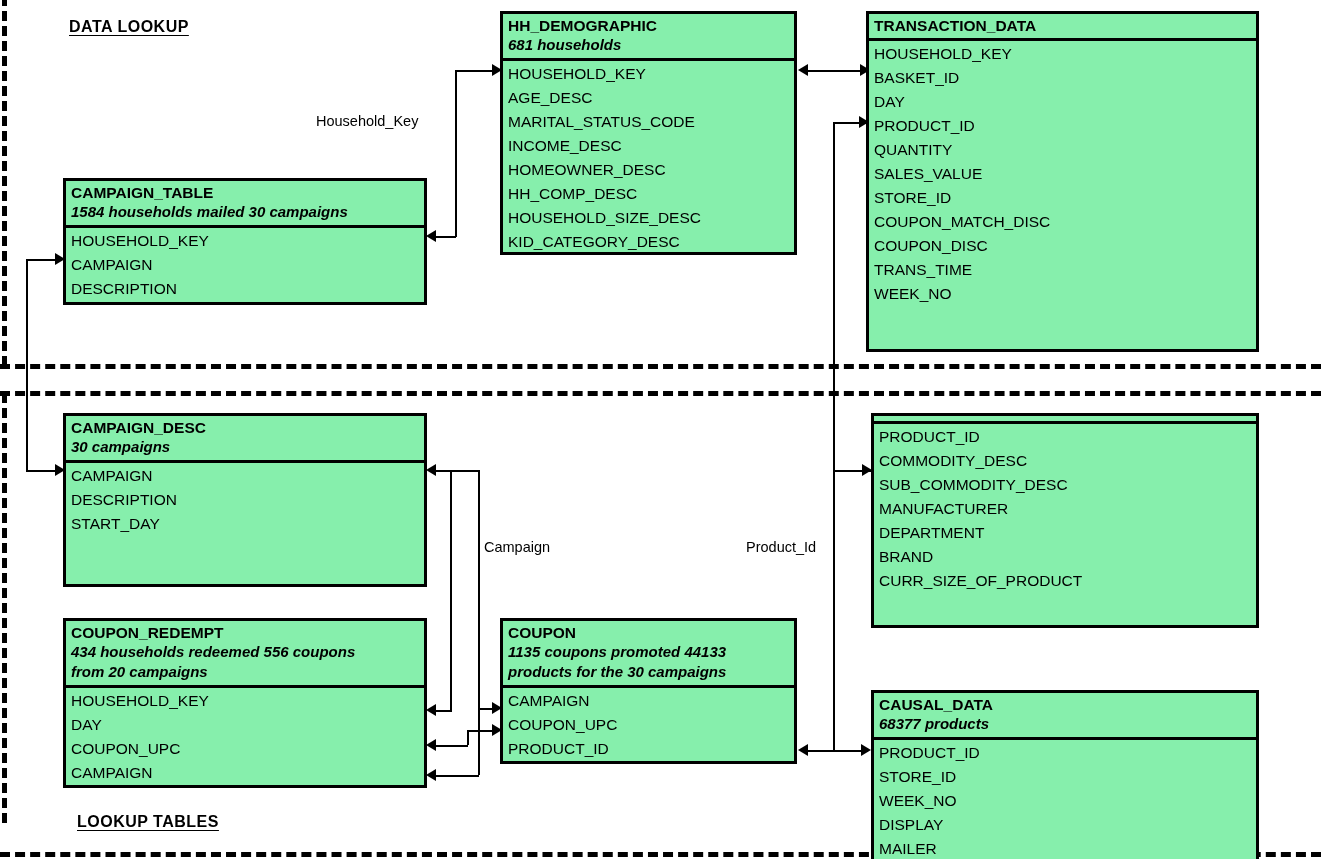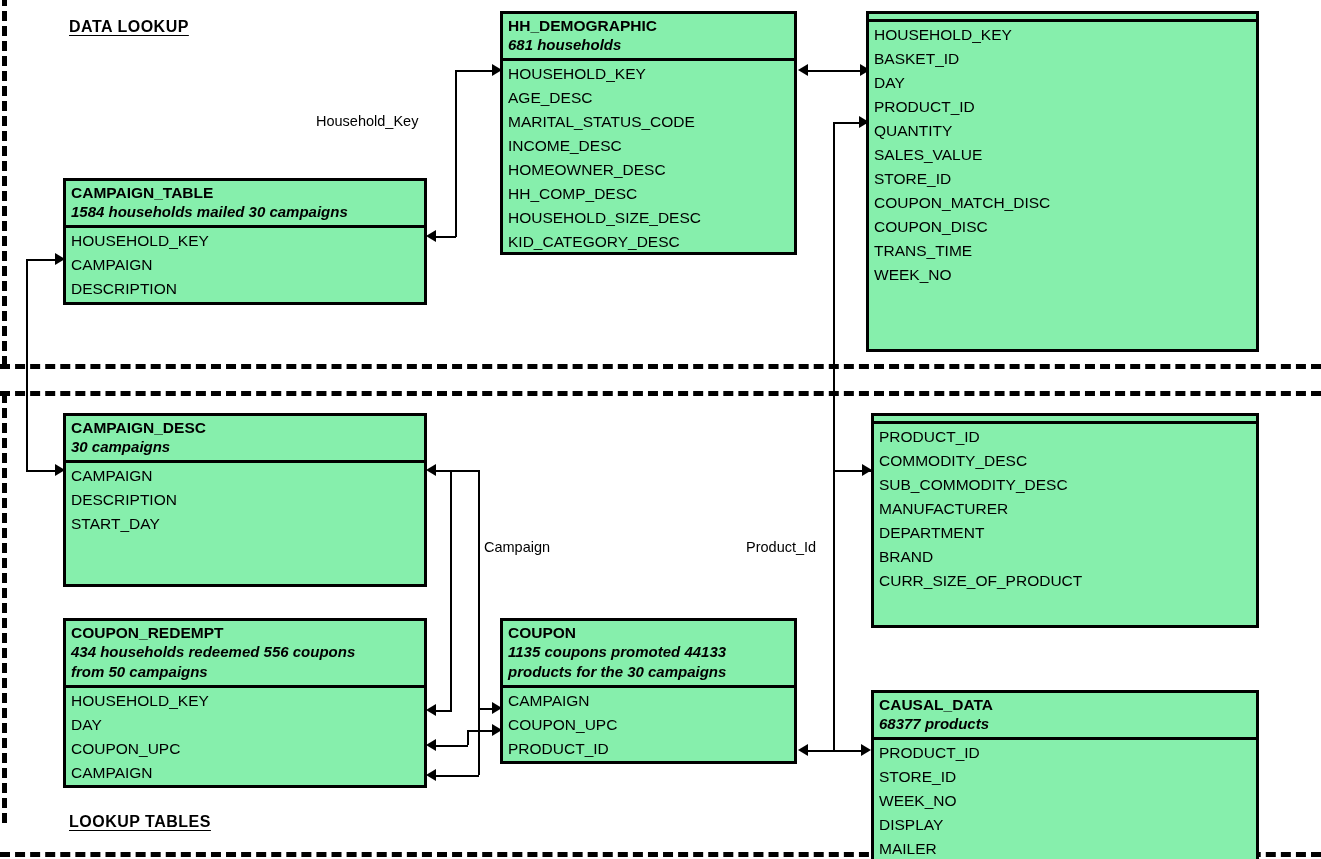--- a/index.html
+++ b/index.html
@@ -110,21 +110,21 @@
 
 <div id="canvas">
 
   <div class="dash-v" style="left:2px; top:-4px; height:370px;"></div>
   <div class="dash-h" style="left:0px; top:364px; width:1321px;"></div>
   <div class="dash-h" style="left:0px; top:391px; width:1321px;"></div>
   <div class="dash-v" style="left:2px; top:393px; height:430px;"></div>
   <div class="dash-h" style="left:0px; top:852px; width:1321px;"></div>
 
   <div class="section-label" style="left:69px; top:18px;">DATA LOOKUP</div>
-  <div class="section-label" style="left:69px; top:813px;">LOOKUP TABLES</div>
+  <div class="section-label" style="left:77px; top:813px;">LOOKUP TABLES</div>
 
   <div class="edge-label" style="left:316px; top:113px;">Household_Key</div>
   <div class="edge-label" style="left:484px; top:539px;">Campaign</div>
   <div class="edge-label" style="left:746px; top:539px;">Product_Id</div>
 
   <div class="ln-v" style="left:455px; top:70px; height:167px;"></div>
   <div class="ln-h" style="left:455px; top:70px; width:43px;"></div>
   <div class="arrow arrow-r" style="left:492px; top:64px;"></div>
   <div class="ln-h" style="left:434px; top:236px; width:22px;"></div>
   <div class="arrow arrow-l" style="left:426px; top:230px;"></div>
@@ -178,20 +178,21 @@
       <div class="field">INCOME_DESC</div>
       <div class="field">HOMEOWNER_DESC</div>
       <div class="field">HH_COMP_DESC</div>
       <div class="field">HOUSEHOLD_SIZE_DESC</div>
       <div class="field">KID_CATEGORY_DESC</div>
     </div>
   </div>
 
   <div class="table-box" style="left:866px; top:11px; width:393px; height:341px;">
     <div class="tbl-head">
+      <div class="tbl-name">TRANSACTION_DATA</div>
     </div>
     <div class="tbl-fields">
       <div class="field">HOUSEHOLD_KEY</div>
       <div class="field">BASKET_ID</div>
       <div class="field">DAY</div>
       <div class="field">PRODUCT_ID</div>
       <div class="field">QUANTITY</div>
       <div class="field">SALES_VALUE</div>
       <div class="field">STORE_ID</div>
       <div class="field">COUPON_MATCH_DISC</div>
@@ -222,21 +223,21 @@
       <div class="field">CAMPAIGN</div>
       <div class="field">DESCRIPTION</div>
       <div class="field">START_DAY</div>
     </div>
   </div>
 
   <div class="table-box" style="left:63px; top:618px; width:364px; height:170px;">
     <div class="tbl-head">
       <div class="tbl-name">COUPON_REDEMPT</div>
       <div class="tbl-sub">434 households redeemed 556 coupons</div>
-      <div class="tbl-sub">from 50 campaigns</div>
+      <div class="tbl-sub">from 20 campaigns</div>
     </div>
     <div class="tbl-fields">
       <div class="field">HOUSEHOLD_KEY</div>
       <div class="field">DAY</div>
       <div class="field">COUPON_UPC</div>
       <div class="field">CAMPAIGN</div>
     </div>
   </div>
 
   <div class="table-box" style="left:500px; top:618px; width:297px; height:146px;">

